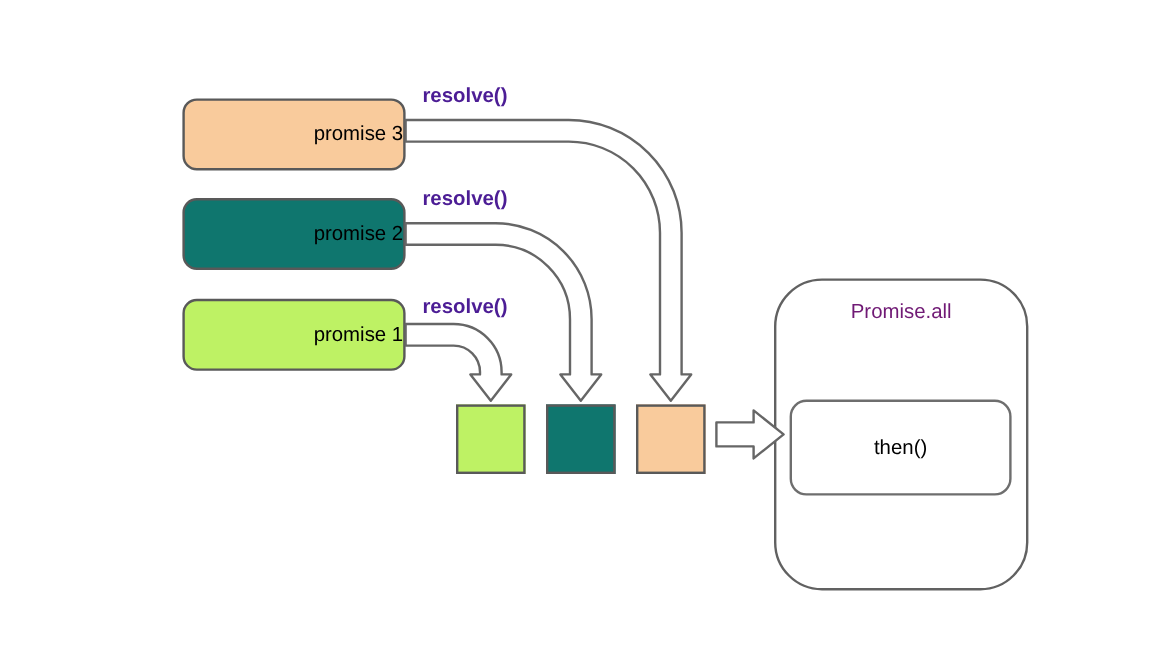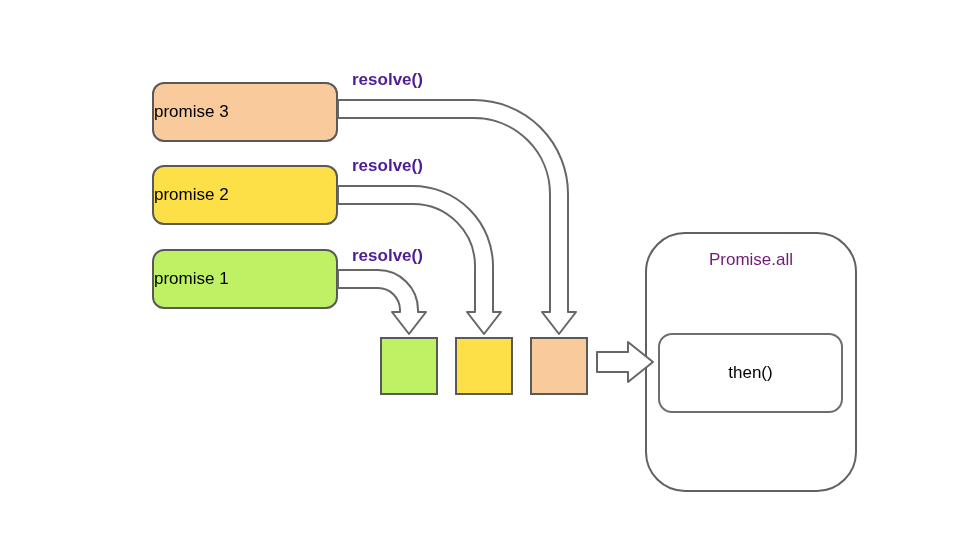--- a/index.html
+++ b/index.html
@@ -20,27 +20,27 @@
   .abs { position: absolute; }
 
   
   .promise-box {
     width: 186px;
     height: 60px;
     border: 2px solid #595959;
     border-radius: 12px;
     display: flex;
     align-items: center;
-    justify-content: flex-start;
+    justify-content: flex-end;
     font-size: 17px;
     color: #000000;
     z-index: 1;
   }
   .fill-orange { background: #f9cb9c; }
-  .fill-blue   { background: #fde047; }
+  .fill-blue   { background: #0f766e; }
   .fill-green  { background: #bef264; }
 
   .p3 { left: 152px; top: 82px; }
   .p2 { left: 152px; top: 165px; }
   .p1 { left: 152px; top: 249px; }
 
   
   .resolve-label {
     font-size: 17px;
     color: #4c1d95;

